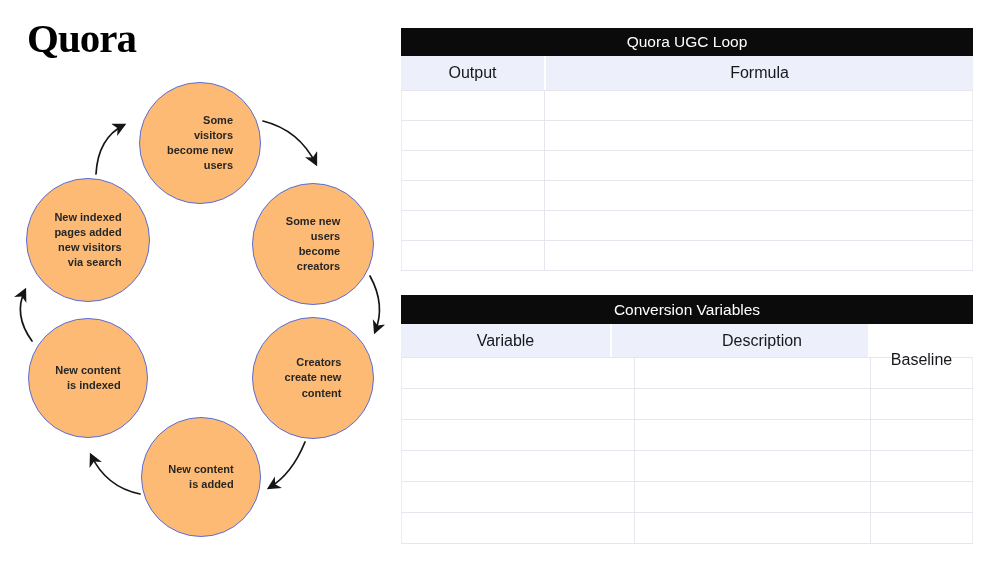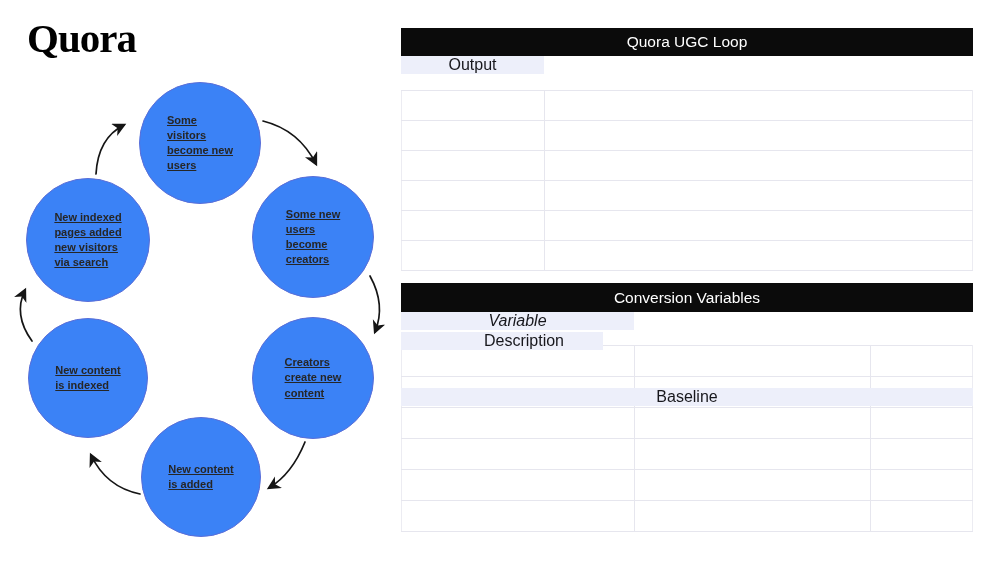--- a/index.html
+++ b/index.html
@@ -20,67 +20,66 @@
     color: #000000;
   }
 
   
   .diagram { position: absolute; left: 0; top: 0; width: 400px; height: 562px; }
   .arrows-svg { position: absolute; left: 0; top: 0; width: 400px; height: 562px; }
   .node {
     position: absolute;
     border: 1.6px solid #5a6ed8;
     border-radius: 50%;
-    background: #3b82f6;
+    background: #fdba74;
     display: flex; align-items: center; justify-content: center;
-    text-align: left;
+    text-align: right;
     font-size: 11px; font-weight: 700; line-height: 1.38;
     color: #262626;
     white-space: pre-line;
-    text-decoration: underline;
   }
   .node-top        { left: 139px; top:  82px; width: 122px; height: 122px; }
-  .node-uright     { left: 252px; top: 176px; width: 122px; height: 122px; }
+  .node-uright     { left: 252px; top: 183px; width: 122px; height: 122px; }
   .node-lright     { left: 252px; top: 317px; width: 122px; height: 122px; }
   .node-bottom     { left: 141px; top: 417px; width: 120px; height: 120px; }
   .node-lleft      { left:  28px; top: 318px; width: 120px; height: 120px; }
   .node-uleft      { left:  26px; top: 178px; width: 124px; height: 124px; }
 
   
   .tbl { position: absolute; left: 401px; width: 572px; }
   .tbl-ugc  { top: 28px; }
-  .tbl-vars { top: 283px; }
+  .tbl-vars { top: 295px; }
   .tbl-title {
     background: #0b0b0b; color: #ffffff;
     text-align: left; font-size: 15.5px;
     display: flex; align-items: center; justify-content: center;
   }
   .tbl-ugc  .tbl-title { height: 28px; }
   .tbl-vars .tbl-title { height: 29px; }
-  .tbl-colhead { display: flex; background: #ffffff; gap: 2px; flex-direction: column; }
+  .tbl-colhead { display: flex; background: #ffffff; gap: 2px; }
   .tbl-ugc  .tbl-colhead { height: 34px; }
   .tbl-vars .tbl-colhead { height: 33px; }
   .colcell {
     background: #edeffa; color: #17171c;
     font-size: 16px;
     display: flex; align-items: center; justify-content: center;
   }
   .tbl table {
     width: 100%; border-collapse: collapse; table-layout: fixed;
     border: 1px solid #ececf2; border-top: 1px solid #e6e6ee;
   }
   .tbl td { border-bottom: 1px solid #e6e6ee; border-right: 1px solid #e6e6ee; background: #fff; }
   .tbl td:last-child { border-right: none; }
   .tbl-ugc  td { height: 30px; }
   .tbl-vars td { height: 31px; }
 
   .w-output { width: 143px; }
   .w-formula { flex: 1; }
-  .w-variable { width: 233px; font-style: italic; }
-  .w-description { width: 202px; padding-left: 44px; }
+  .w-variable { width: 209px; }
+  .w-description { width: 256px; padding-left: 44px; }
   .w-baseline { flex: 1; margin-top: 36px; }
 </style>
 </head>
 <body>
 
 <div class="logo">Quora</div>
 
 <div class="diagram">
   <svg class="arrows-svg" viewBox="0 0 400 562" aria-hidden="true">
     <defs>
@@ -116,20 +115,21 @@
   <div class="node node-uleft">New indexed
 pages added
 new visitors
 via search</div>
 </div>
 
 <div class="tbl tbl-ugc">
   <div class="tbl-title">Quora UGC Loop</div>
   <div class="tbl-colhead">
     <div class="colcell w-output">Output</div>
+    <div class="colcell w-formula">Formula</div>
   </div>
   <table>
     <colgroup>
         <col style="width:143px">
         <col>
       </colgroup>
     <tbody>
         <tr>
           <td></td>
           <td></td>

